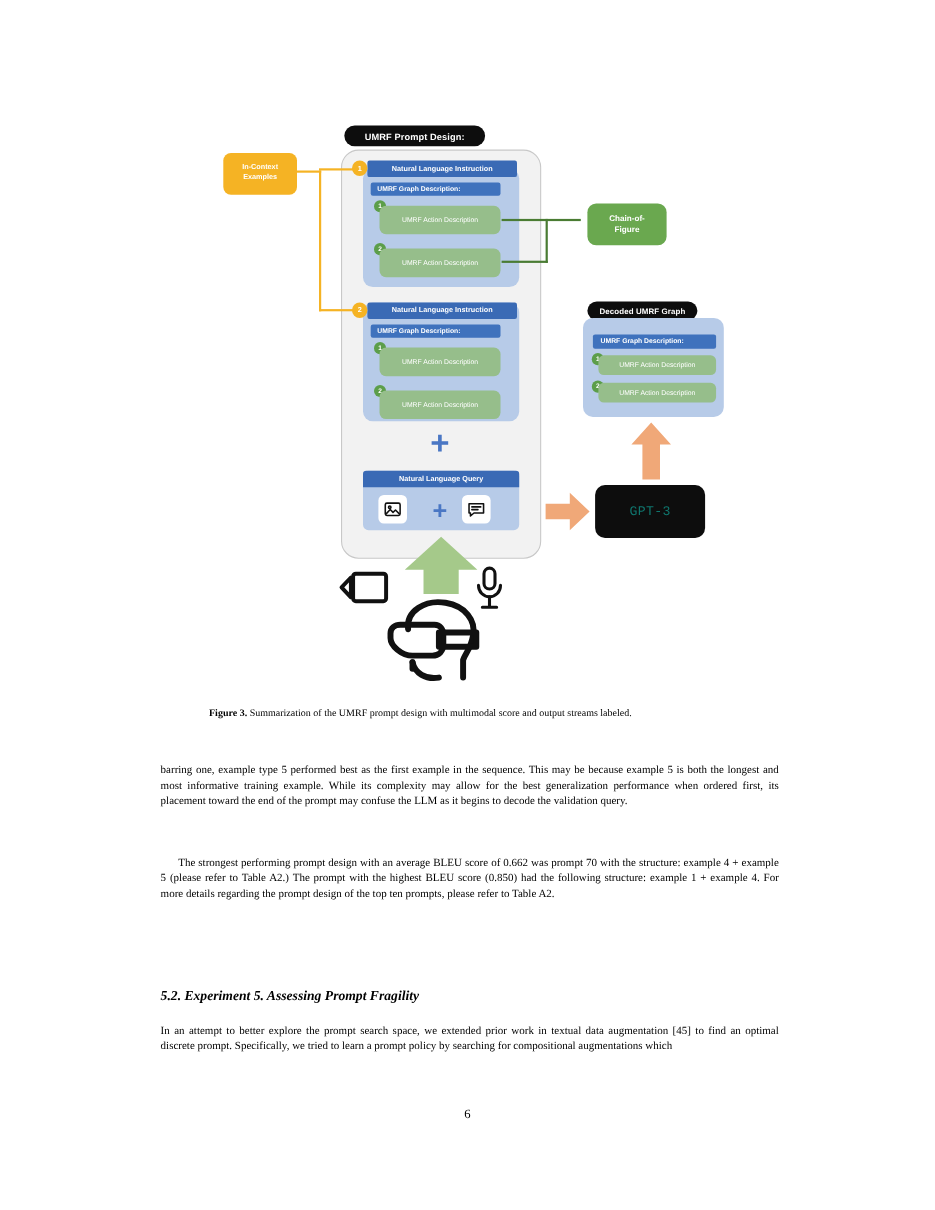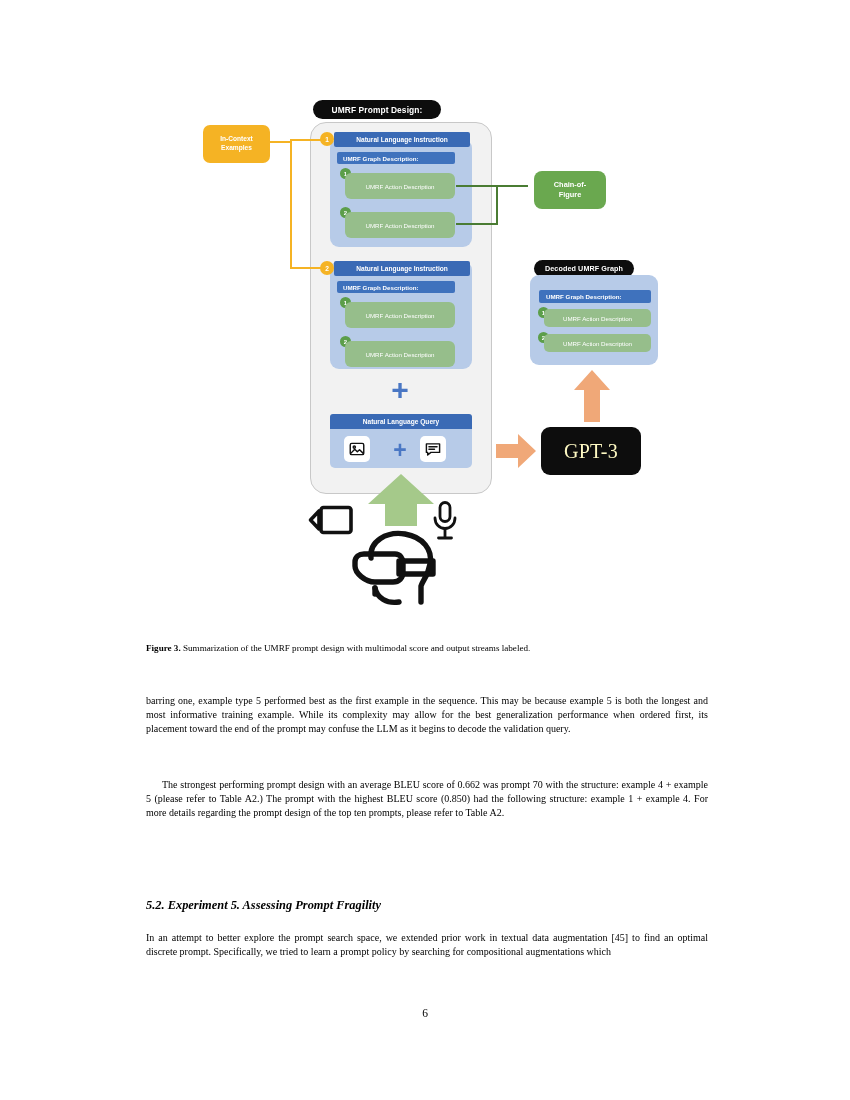--- a/index.html
+++ b/index.html
@@ -13,21 +13,21 @@
     position: relative;
     overflow: hidden;
     font-family: "Liberation Serif", serif;
     color: #000000;
   }
 
   
   #figure {
     position: absolute;
     left: 0;
-    top: 0;
+    top: 14px;
     width: 702px;
     height: 630px;
   }
 
   
   .prompt-shell {
     position: absolute;
     left: 310px;
     top: 122px;
     width: 182px;
@@ -279,23 +279,23 @@
 
   
   #gpt3-box {
     position: absolute;
     left: 541px;
     top: 427px;
     width: 100px;
     height: 48px;
     background: #0d0d0d;
     border-radius: 9px;
-    color: #fef9c3;
-    font-family: Liberation Serif, serif;
-    font-size: 20px;
+    color: #0f766e;
+    font-family: Liberation Mono, monospace;
+    font-size: 12px;
     display: flex;
     align-items: center;
     justify-content: center;
     letter-spacing: 0.3px;
   }
 
   
   #decoded-card {
     position: absolute;
     left: 530px;
@@ -361,21 +361,21 @@
   
   #caption {
     position: absolute;
     left: 146px;
     top: 642px;
     width: 560px;
     font-size: 9.1px;
     line-height: 1.35;
     text-align: left;
   }
-  #caption b { font-weight: 700; }
+  #caption b { font-weight: 700; margin-left: 44px; }
 
   .body-p {
     position: absolute;
     left: 146px;
     width: 562px;
     font-size: 10px;
     line-height: 1.41;
     text-align: justify;
     text-justify: inter-word;
   }

